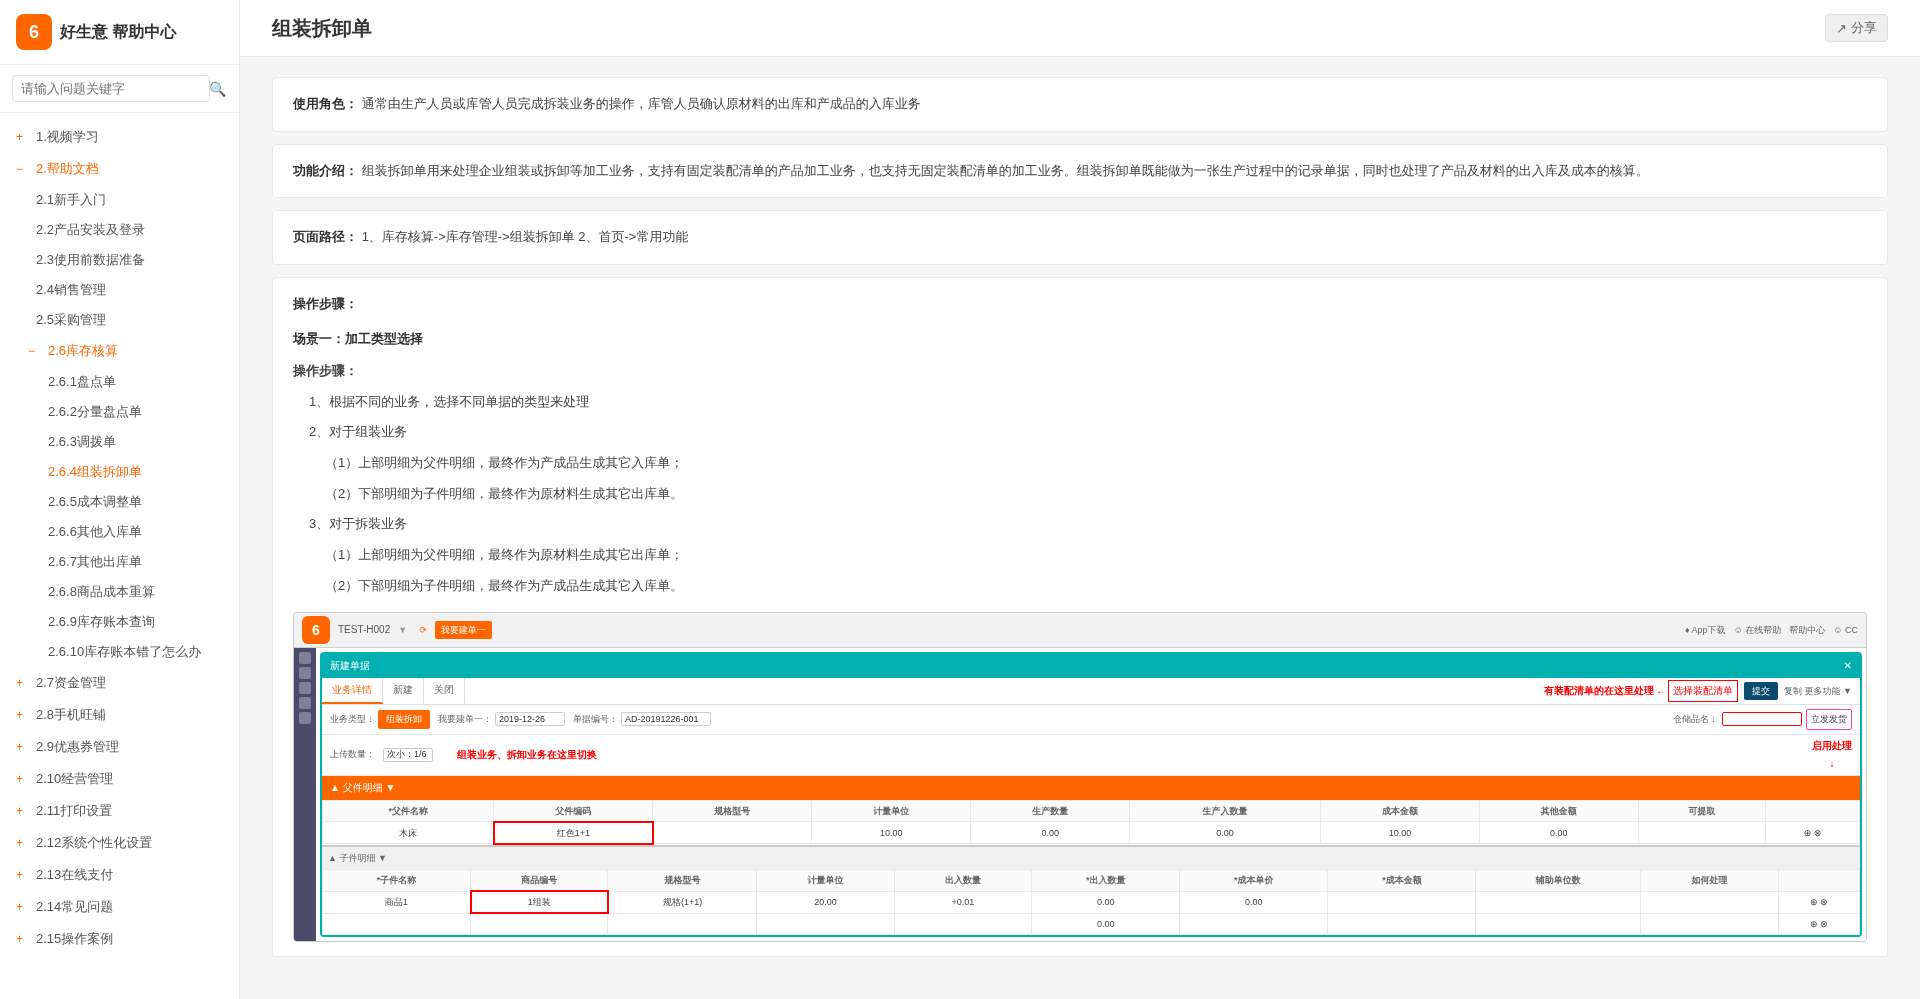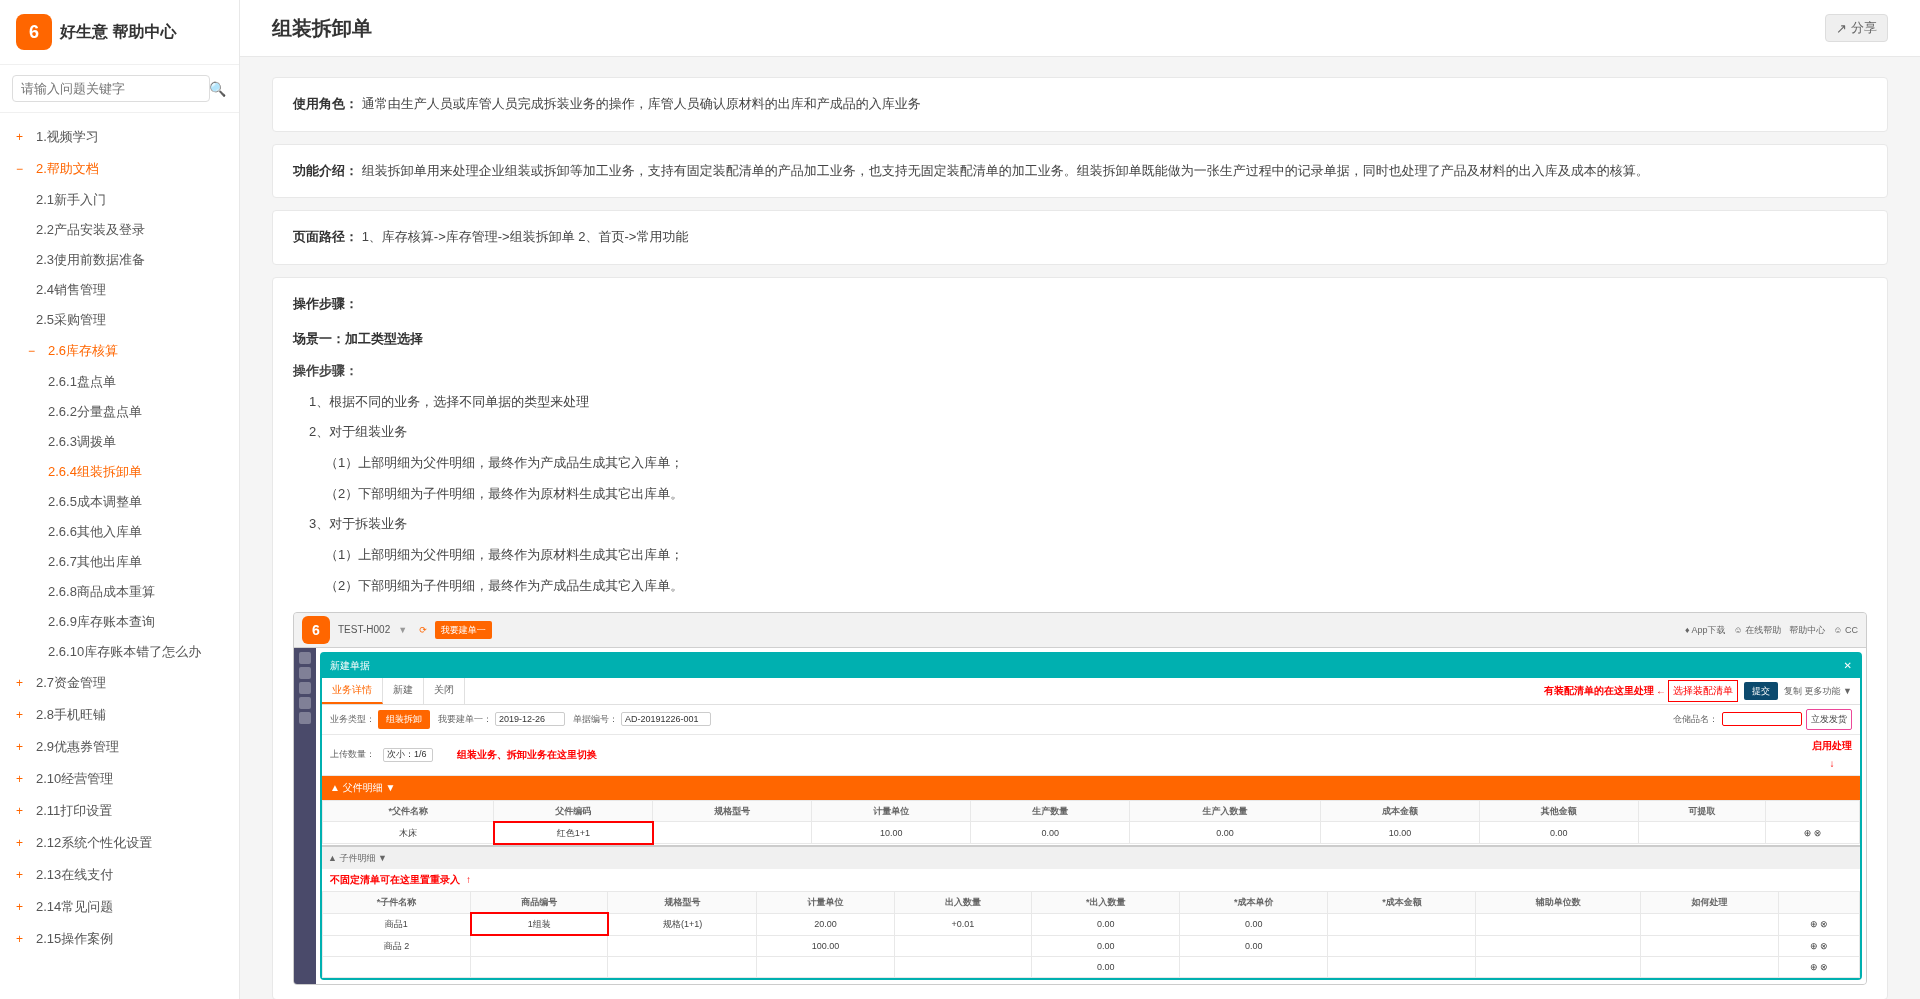--- a/index.html
+++ b/index.html
@@ -562,24 +562,20 @@
                     <td></td>
                     <td>⊕ ⊗</td>
                   </tr>
                 </tbody>
               </table>
 
               <div style="background:#f0f0f0;padding:3px 6px;font-size:9px;color:#666;border-top:2px solid #ccc;">
                 <span>▲ 子件明细 ▼</span>
               </div>
 
-              <div style="padding:2px 8px;display:flex;align-items:center;gap:6px;">
-                <span class="ann-red-text">不固定清单可在这里置重录入</span>
-                <span style="color:#f00;font-size:10px;">↑</span>
-              </div>
               <table class="sc-table">
                 <thead>
                   <tr>
                     <th>*子件名称</th>
                     <th>商品编号</th>
                     <th>规格型号</th>
                     <th>计量单位</th>
                     <th>出入数量</th>
                     <th>*出入数量</th>
                     <th>*成本单价</th>
@@ -597,33 +593,20 @@
                     <td>20.00</td>
                     <td>+0.01</td>
                     <td>0.00</td>
                     <td>0.00</td>
                     <td></td>
                     <td></td>
                     <td></td>
                     <td>⊕ ⊗</td>
                   </tr>
                   <tr>
-                    <td>商品 2</td>
-                    <td></td>
-                    <td></td>
-                    <td>100.00</td>
-                    <td></td>
-                    <td>0.00</td>
-                    <td>0.00</td>
-                    <td></td>
-                    <td></td>
-                    <td></td>
-                    <td>⊕ ⊗</td>
-                  </tr>
-                  <tr>
                     <td></td>
                     <td></td>
                     <td></td>
                     <td></td>
                     <td></td>
                     <td>0.00</td>
                     <td></td>
                     <td></td>
                     <td></td>
                     <td></td>

